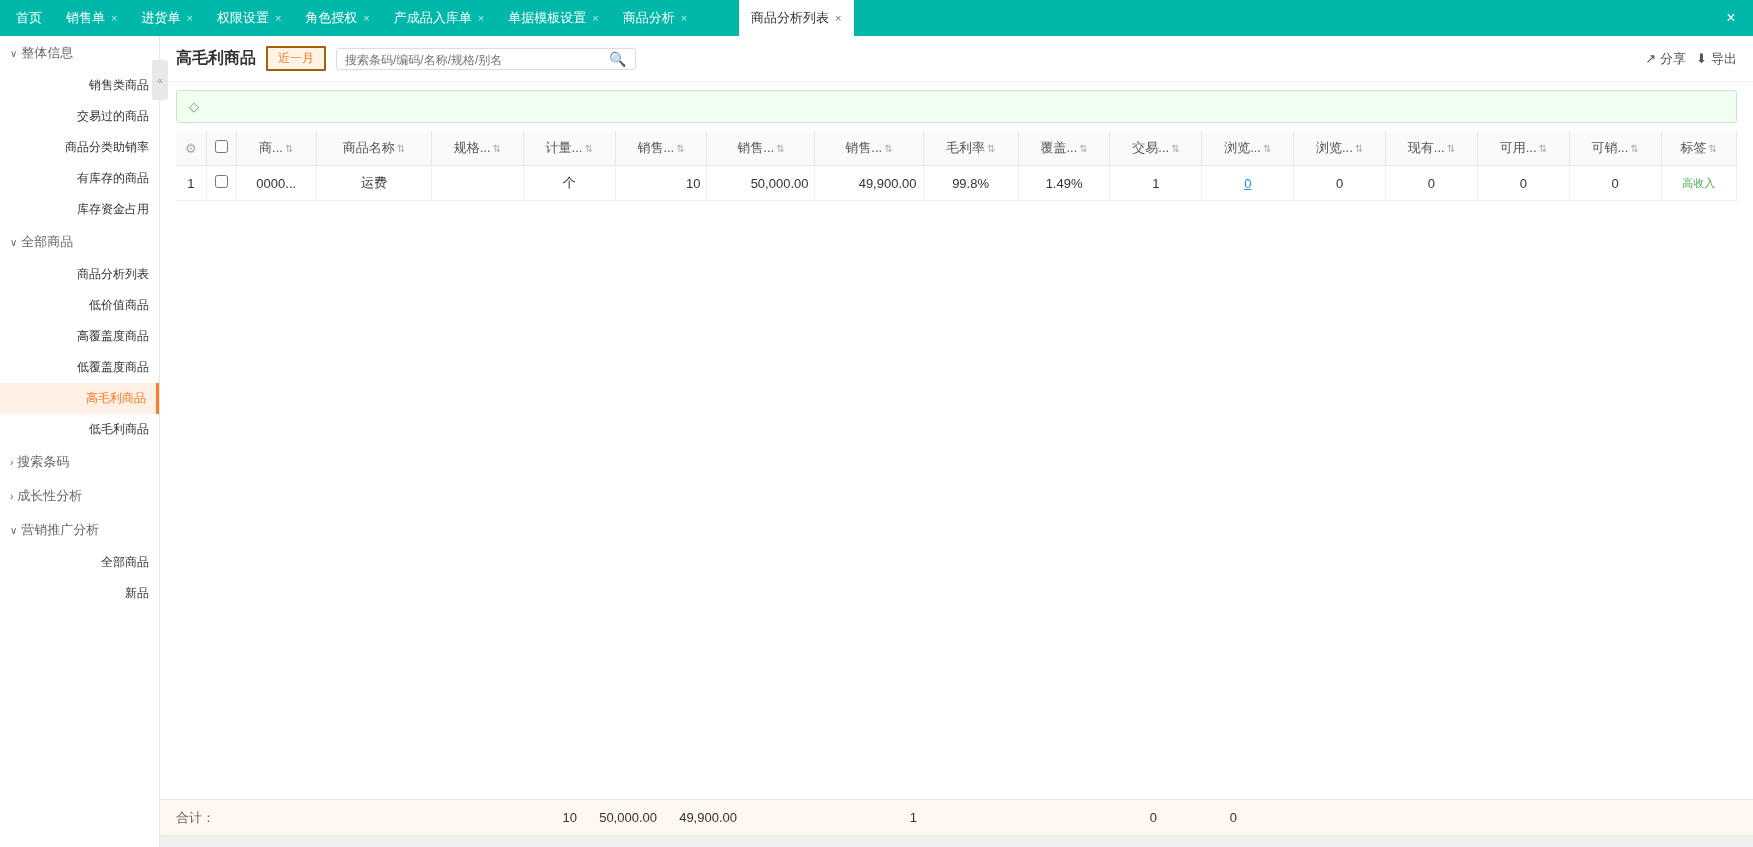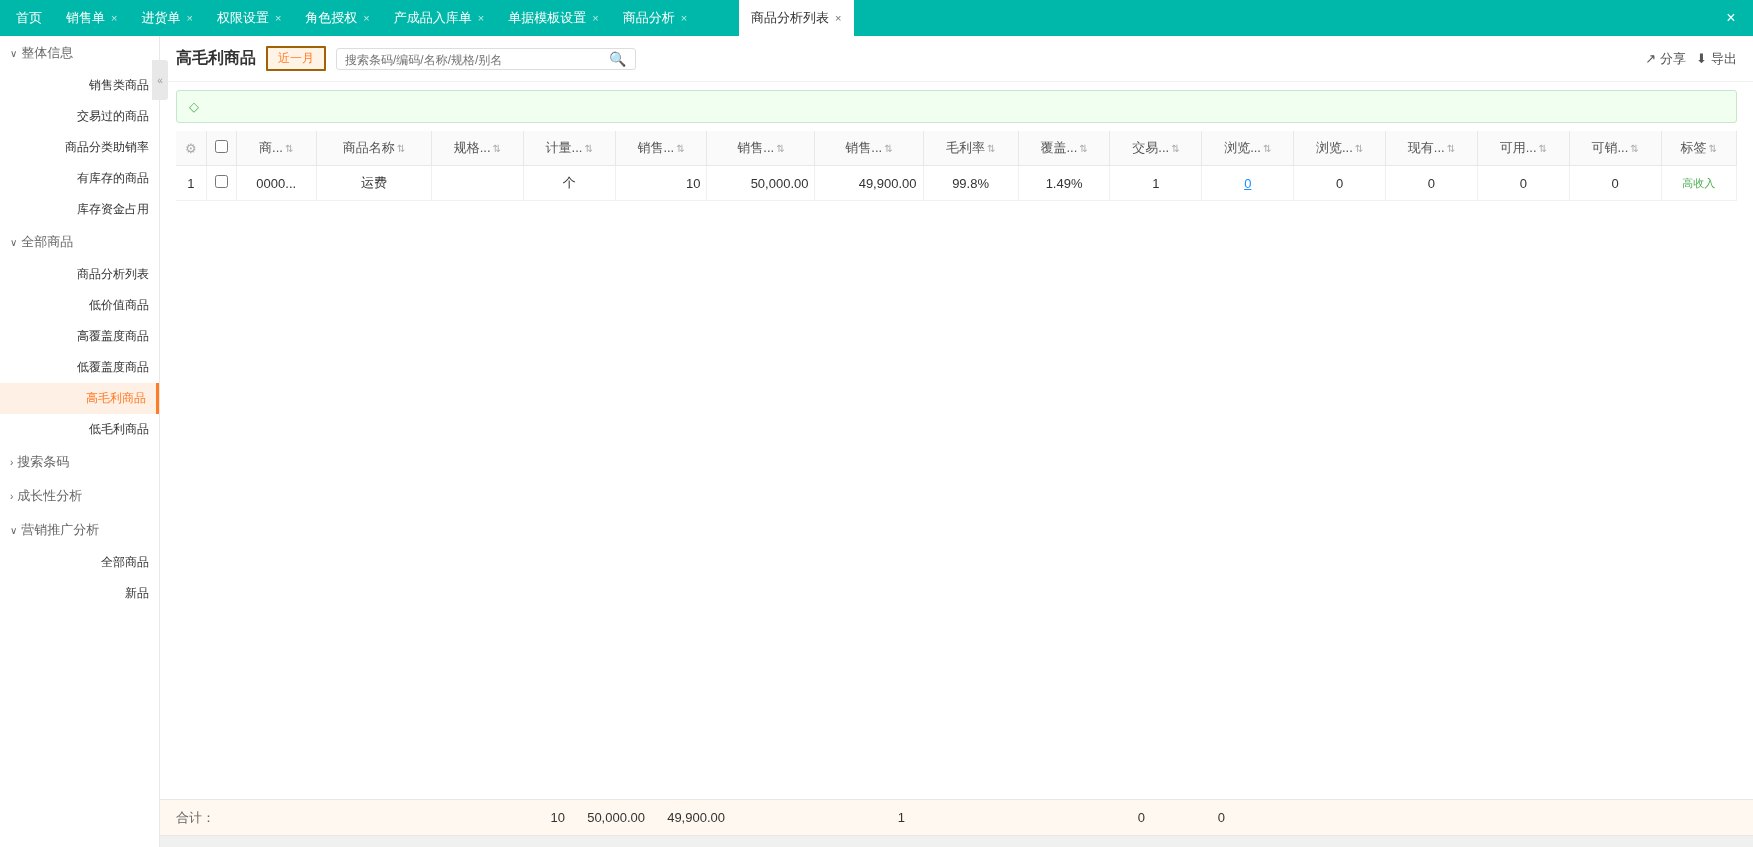--- a/index.html
+++ b/index.html
@@ -218,20 +218,21 @@
     .footer-row {
       background: #fff8f0;
       border-top: 1px solid #e8e8e8;
       display: flex;
       align-items: center;
       padding: 8px 16px;
       font-size: 12px;
       color: #333;
       height: 36px;
       flex-shrink: 0;
+      gap: 12px;
     }
     .footer-label { color: #666; margin-right: 20px; }
     .footer-values {
       display: flex;
       gap: 0;
       flex: 1;
     }
     .footer-cell {
       min-width: 80px;
       text-align: right;

